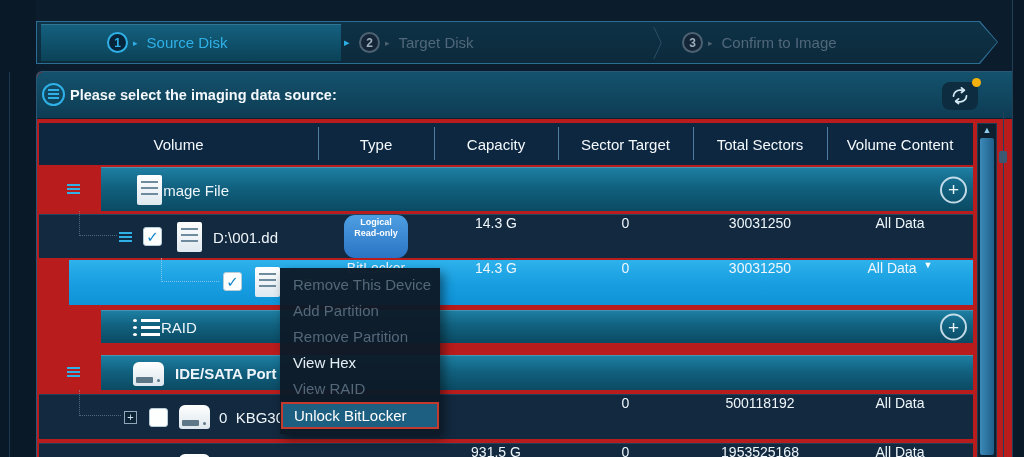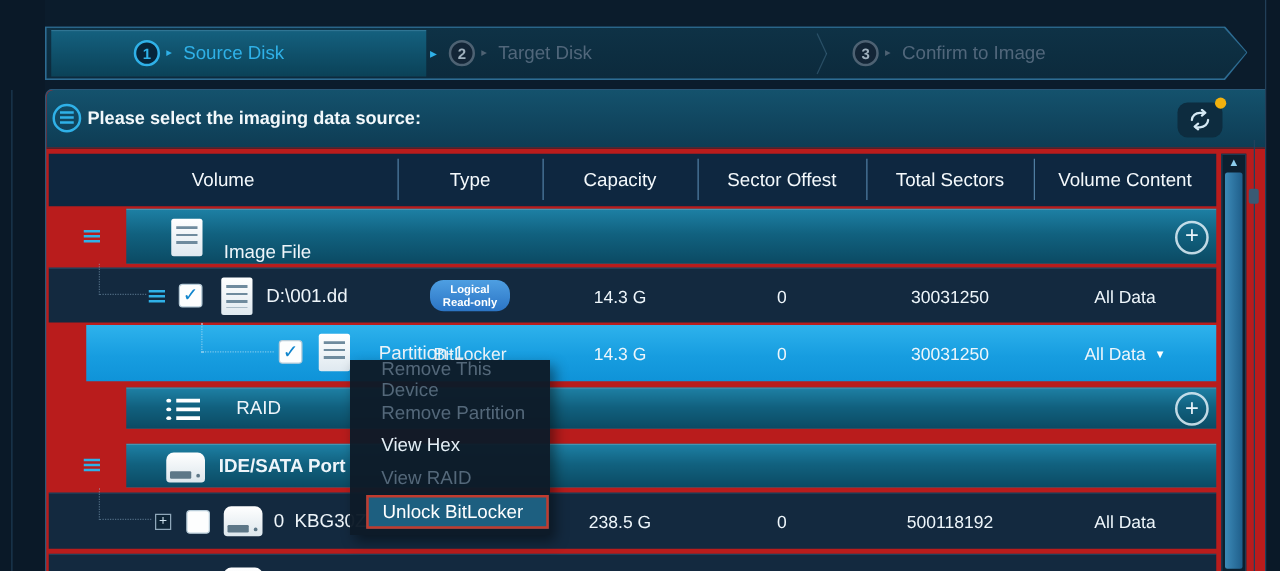--- a/index.html
+++ b/index.html
@@ -70,21 +70,21 @@
   .r-disk1{top:371px;height:45px;background:#13293f;border-top:1px solid rgba(90,160,200,.2);}
 
   .group-band{position:absolute;left:62px;right:0;top:0;height:100%;
     background:linear-gradient(180deg,#1d7fa3 0%,#11617f 45%,#0b4a63 100%);
     border-top:1px solid rgba(120,210,240,.55);}
   .sel-band{position:absolute;left:30px;right:0;top:0;height:100%;
     background:linear-gradient(180deg,#2eb2ec,var(--selected_row,#179de0) 55%,#0f93d8);}
 
   .row-label{position:absolute;top:50%;transform:translateY(-50%);color:#eef5fa;font-size:15px;white-space:pre;}
 
-  .cell{position:absolute;top:0;height:100%;display:flex;align-items:center;justify-content:center;
+  .cell{position:absolute;top:0;height:100%;display:flex;justify-content:center;
     color:#eef6fb;font-size:14px;}
   .c-type{left:279px;width:116px}.c-cap{left:395px;width:124px}.c-sec{left:519px;width:135px}
   .c-tot{left:654px;width:134px}.c-img{left:788px;width:146px}
 
   .pill{background:linear-gradient(180deg,#4e9fe2,var(--badge_blue,#2b74c5));border-radius:11px;color:#fff;
     font-size:9px;line-height:1.2;padding:2px 10px;text-align:center;font-weight:bold;}
   .caret-down{font-size:9px;color:#fff;margin-left:7px;}
 
   
   .collapse-icon{position:absolute;width:13px;height:11px;}
@@ -119,22 +119,22 @@
 
   
   .scrollbar{position:absolute;left:940px;top:51px;width:20px;height:335px;background:#0c2030;border:1px solid #1c3a52;}
   .scroll-up{position:absolute;left:0;right:0;top:1px;text-align:center;font-size:9px;color:#8ecdec;cursor:pointer;}
   .scroll-thumb{position:absolute;left:2px;right:2px;top:14px;bottom:2px;border-radius:2px;
     background:linear-gradient(90deg,#3c8ab8,#1f5e8a);cursor:pointer;}
   .slim-track{position:absolute;left:966px;top:40px;width:1px;height:346px;background:#21415c;}
   .slim-handle{position:absolute;left:962px;top:79px;width:8px;height:12px;background:#3a5a74;border-radius:2px;cursor:pointer;}
 
   
-  .ctx{position:absolute;left:280px;top:288px;width:160px;background:rgba(13,27,40,.97);
-    padding:3px 0 2px 12px;z-index:50;box-shadow:4px 5px 10px rgba(0,0,0,.45);}
+  .ctx{position:absolute;left:280px;top:268px;width:160px;background:rgba(13,27,40,.97);
+    padding:3px 0 2px 0;z-index:50;box-shadow:4px 5px 10px rgba(0,0,0,.45);}
   .mi{height:26px;display:flex;align-items:center;padding-left:13px;font-size:15px;}
   .mi.dis{color:#54687a;}
   .mi.en{color:#e4eef5;cursor:pointer;text-align:right;}
   .mi.hi{color:#ffffff;background:var(--menu_highlight,#1d5f80);border:2px solid var(--alert_red,#c23b2e);
     height:27px;margin:1px 1px 3px 1px;padding-left:11px;cursor:pointer;}
 </style>
 </head>
 <body>
 
 <div class="screen">
@@ -180,40 +180,40 @@
           <path d="M9.5 11.9 l-2.8 2.3 2.8 2.3"></path>
         </svg>
         <span class="notif-dot"></span>
       </div>
     </div>
 
     <div class="thead">
       <div class="hcell hv0">Volume</div>
       <div class="hcell hv1">Type</div>
       <div class="hcell hv2">Capacity</div>
-      <div class="hcell hv3">Sector Offest</div>
+      <div class="hcell hv3">Sector Target</div>
       <div class="hcell hv4">Total Sectors</div>
       <div class="hcell hv5">Volume Content</div>
       <i class="hdiv hd1"></i>
       <i class="hdiv hd2"></i>
       <i class="hdiv hd3"></i>
       <i class="hdiv hd4"></i>
       <i class="hdiv hd5"></i>
     </div>
 
     <div class="row r-imagefile">
       <span class="collapse-icon" style="left:28px;top:17px;">
           <i></i>
         </span>
       <div class="group-band">
         <span class="file-icon" style="left:36px;top:7px;">
             <b class="page"></b>
             <b class="lines"></b>
           </span>
-        <span class="row-label" style="left:78px;margin-top:12px;">Image File</span>
+        <span class="row-label" style="left:58px;">Image File</span>
         <button class="add-btn">+</button>
       </div>
     </div>
 
     <div class="row r-d001">
       <span class="collapse-icon" style="left:80px;top:17px;">
           <i></i>
         </span>
       <span class="checkbox" style="left:104px;top:12px;">
           <span>✓</span>
@@ -253,21 +253,21 @@
         <span class="caret-down">▼</span>
       </div>
     </div>
 
     <div class="row r-raid">
       <div class="group-band">
         <span class="list-icon" style="left:32px;top:7px;">
             <i class="dots"></i>
             <i class="lines"></i>
           </span>
-        <span class="row-label" style="left:88px;">RAID</span>
+        <span class="row-label" style="left:60px;">RAID</span>
         <button class="add-btn">+</button>
       </div>
     </div>
 
     <div class="row r-ide">
       <span class="collapse-icon" style="left:28px;top:12px;">
           <i></i>
         </span>
       <div class="group-band">
         <span class="drive-icon" style="left:32px;top:6px;">
@@ -281,21 +281,20 @@
 
     <div class="row r-disk0">
       <span class="expand-box" style="left:85px;top:16px;">+</span>
       <span class="checkbox" style="left:110px;top:13px;"></span>
       <span class="drive-icon" style="left:140px;top:10px;">
           <b class="body"></b>
           <b class="slot"></b>
           <b class="led"></b>
         </span>
       <span class="row-label" style="left:180px;">0  KBG30ZMT256G TOSHIBA</span>
-      <div class="cell c-cap">238.5 G</div>
       <div class="cell c-sec">0</div>
       <div class="cell c-tot">500118192</div>
       <div class="cell c-img">All Data</div>
     </div>
 
     <div class="row r-disk1">
 
       <span class="drive-icon" style="left:140px;top:10px;">
           <b class="body"></b>
         </span>
@@ -319,20 +318,23 @@
     </div>
     <div class="slim-track"></div>
     <div class="slim-handle"></div>
   </div>
 
   <div class="ctx">
     <div class="mi dis">
         <span>Remove This Device</span>
       </div>
     <div class="mi dis">
+        <span>Add Partition</span>
+      </div>
+    <div class="mi dis">
         <span>Remove Partition</span>
       </div>
     <div class="mi en">
         <span>View Hex</span>
       </div>
     <div class="mi dis">
         <span>View RAID</span>
       </div>
     <div class="mi hi">
         <span>Unlock BitLocker</span>

